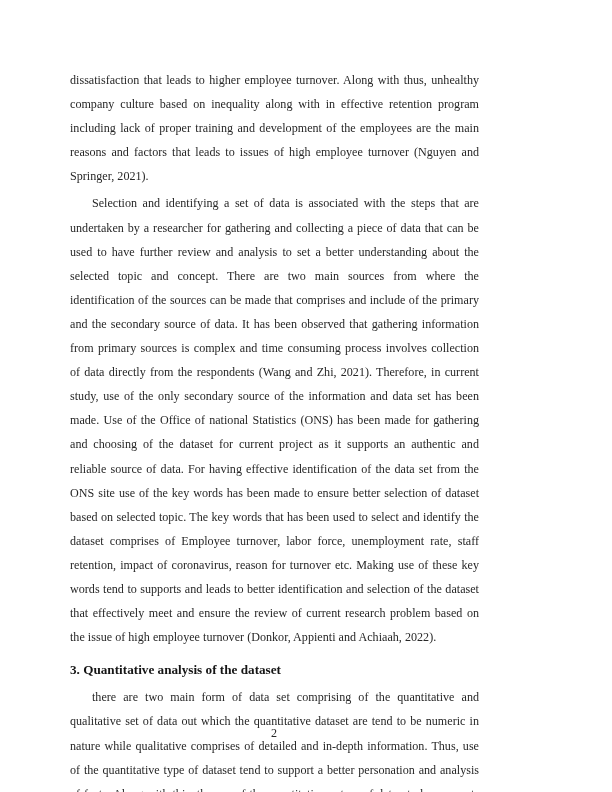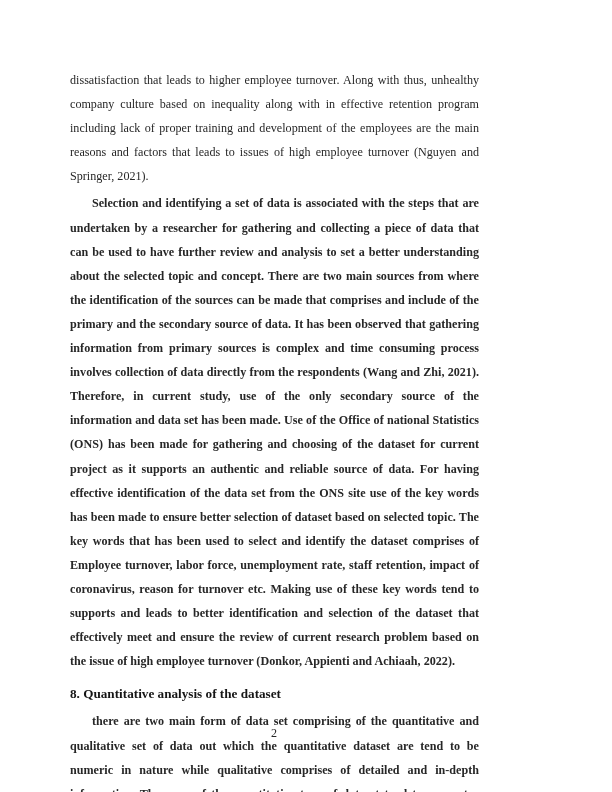--- a/index.html
+++ b/index.html
@@ -46,21 +46,21 @@
     font-size: 13.2px;
     font-weight: bold;
     line-height: 24.1px;
     margin: 0;
     color: #151515;
     letter-spacing: 0.0px;
   }
 
   
   .gap-before-heading { margin-top: 9px; }
-  .gap-after-heading  { margin-top: 3px; font-weight: bold; }
+  .gap-after-heading  { margin-top: 3px; }
 
   .page-number {
     position: absolute;
     left: 0;
     right: 0;
     top: 726px;
     text-align: center;
     font-size: 12.1px;
     line-height: 14px;
     color: #272727;
@@ -70,19 +70,19 @@
 </head>
 <body>
 
 <div class="page">
 
   <p class="body-text">dissatisfaction that leads to higher employee turnover. Along with thus, unhealthy company culture based on inequality along with in effective retention program including lack of proper training and development of the employees are the main reasons and factors that leads to issues of high employee turnover (Nguyen and Springer, 2021).</p>
 
 
   <p class="body-text indented gap-after-heading">Selection and identifying a set of data is associated with the steps that are undertaken by a researcher for gathering and collecting a piece of data that can be used to have further review and analysis to set a better understanding about the selected topic and concept. There are two main sources from where the identification of the sources can be made that comprises and include of the primary and the secondary source of data. It has been observed that gathering information from primary sources is complex and time consuming process involves collection of data directly from the respondents (Wang and Zhi, 2021). Therefore, in current study, use of the only secondary source of the information and data set has been made. Use of the Office of national Statistics (ONS) has been made for gathering and choosing of the dataset for current project as it supports an authentic and reliable source of data. For having effective identification of the data set from the ONS site use of the key words has been made to ensure better selection of dataset based on selected topic. The key words that has been used to select and identify the dataset comprises of Employee turnover, labor force, unemployment rate, staff retention, impact of coronavirus, reason for turnover etc. Making use of these key words tend to supports and leads to better identification and selection of the dataset that effectively meet and ensure the review of current research problem based on the issue of high employee turnover (Donkor, Appienti and Achiaah, 2022).</p>
 
-  <h2 class="section-heading gap-before-heading">8. Quantitative analysis of the dataset</h2>
+  <h2 class="section-heading gap-before-heading">3. Quantitative analysis of the dataset</h2>
 
   <p class="body-text indented gap-after-heading">there are two main form of data set comprising of the quantitative and qualitative set of data out which the quantitative dataset are tend to be numeric in nature while qualitative comprises of detailed and in-depth information. Thus, use of the quantitative type of dataset tend to support a better personation and analysis of facts. Along with this, the use of the quantitative nature of dataset also supports better use of tool and techniques in form of graphs, tables and other hypothesis testing to have beet analysis and implication of the results (Van Linden, Vandenhaute and Zimmerman, 2021). In accordance to current research project, use of the tables and graphs</p>
 
   <div class="page-number">2</div>
 
 </div>
 
 </body></html>

